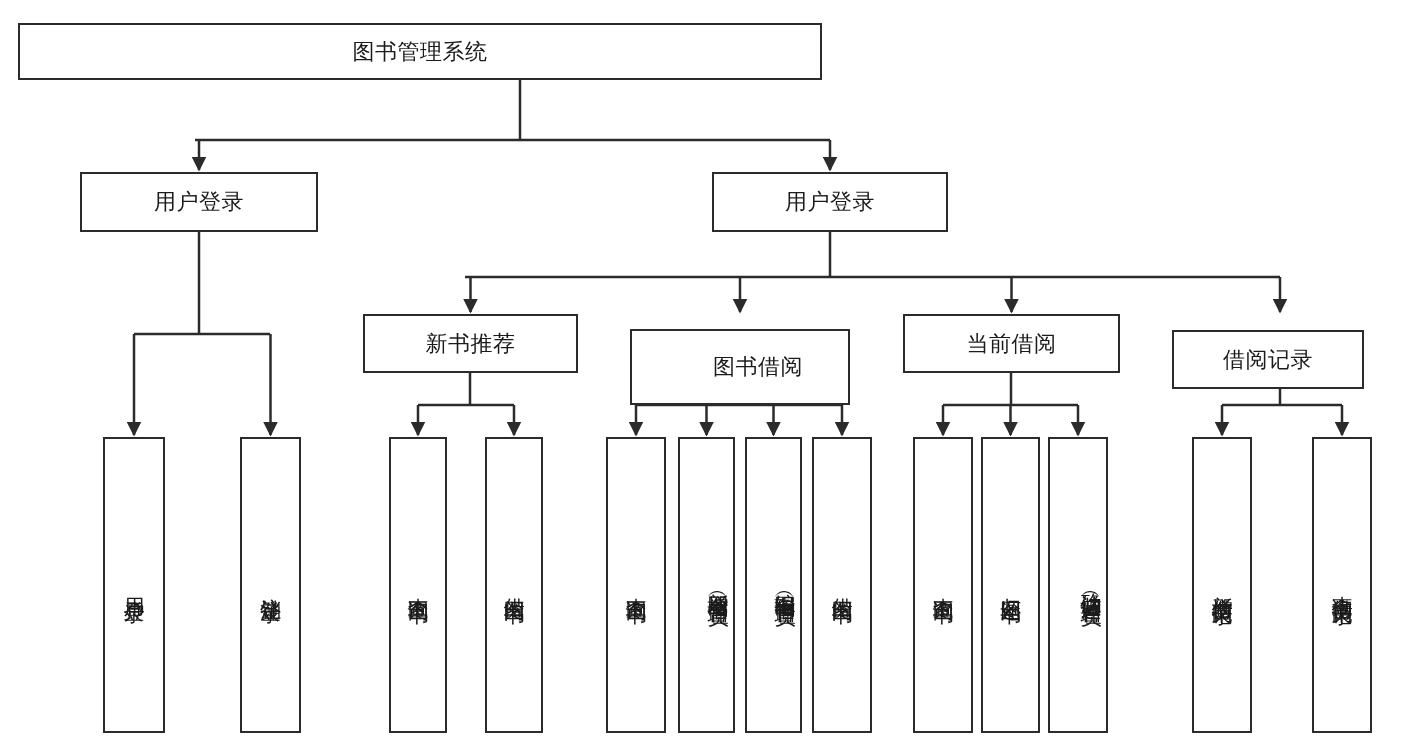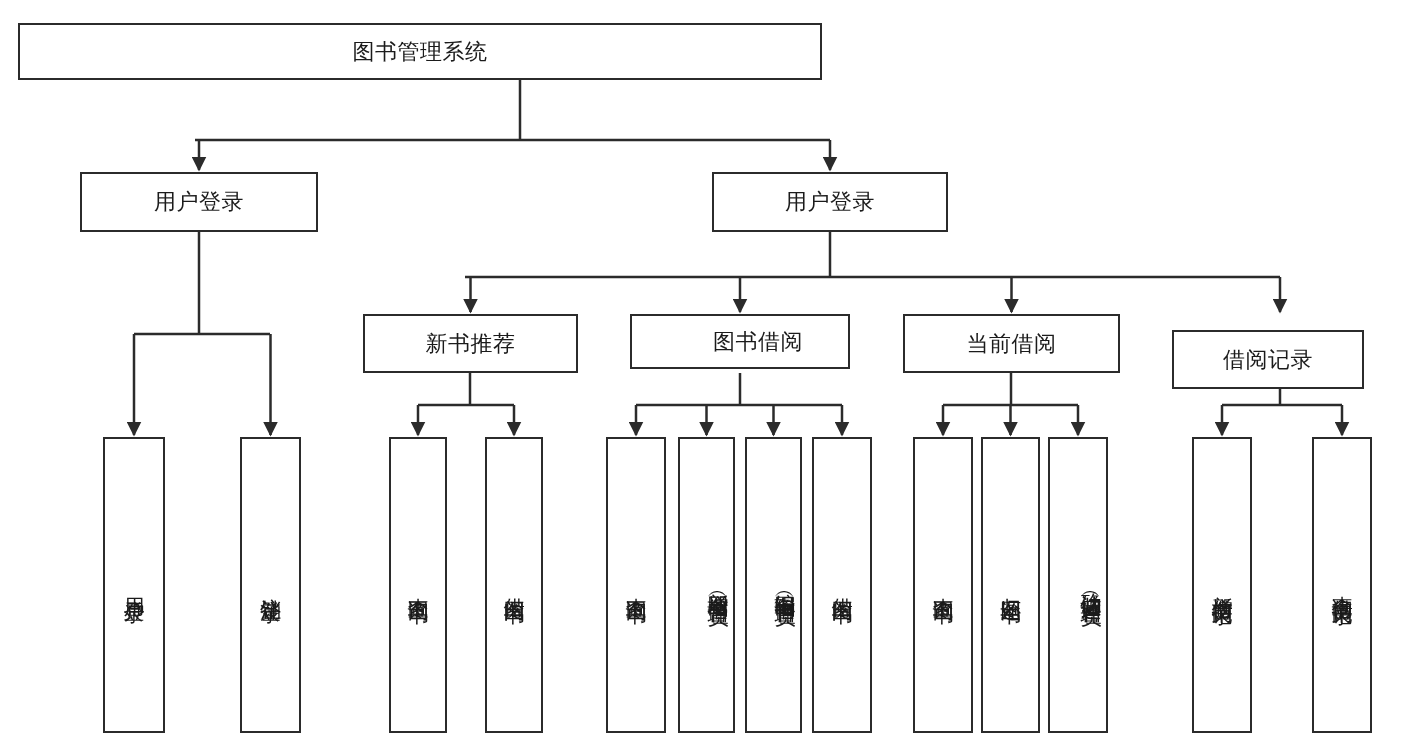--- a/index.html
+++ b/index.html
@@ -123,21 +123,21 @@
       </div>
       <div class="node node-h" style="left: 80px; top: 172px; width: 238px; height: 60px;">
         <span>用户登录</span>
       </div>
       <div class="node node-h" style="left: 712px; top: 172px; width: 236px; height: 60px;">
         <span>用户登录</span>
       </div>
       <div class="node node-h" style="left: 363px; top: 314px; width: 215px; height: 59px; font-family: Liberation Serif, serif;">
         <span>新书推荐</span>
       </div>
-      <div class="node node-h" style="left: 630px; top: 314px; width: 220px; height: 55px; padding-left: 36px;">
+      <div class="node node-h" style="left: 630px; top: 329px; width: 220px; height: 76px; padding-left: 36px;">
         <span>图书借阅</span>
       </div>
       <div class="node node-h" style="left: 903px; top: 314px; width: 217px; height: 59px;">
         <span>当前借阅</span>
       </div>
       <div class="node node-h" style="left: 1172px; top: 330px; width: 192px; height: 59px; align-items: center;">
         <span>借阅记录</span>
       </div>
       <div class="node node-v v-center" style="left: 103px; top: 437px; width: 62px; height: 296px;">
         <span>用户登录</span>

